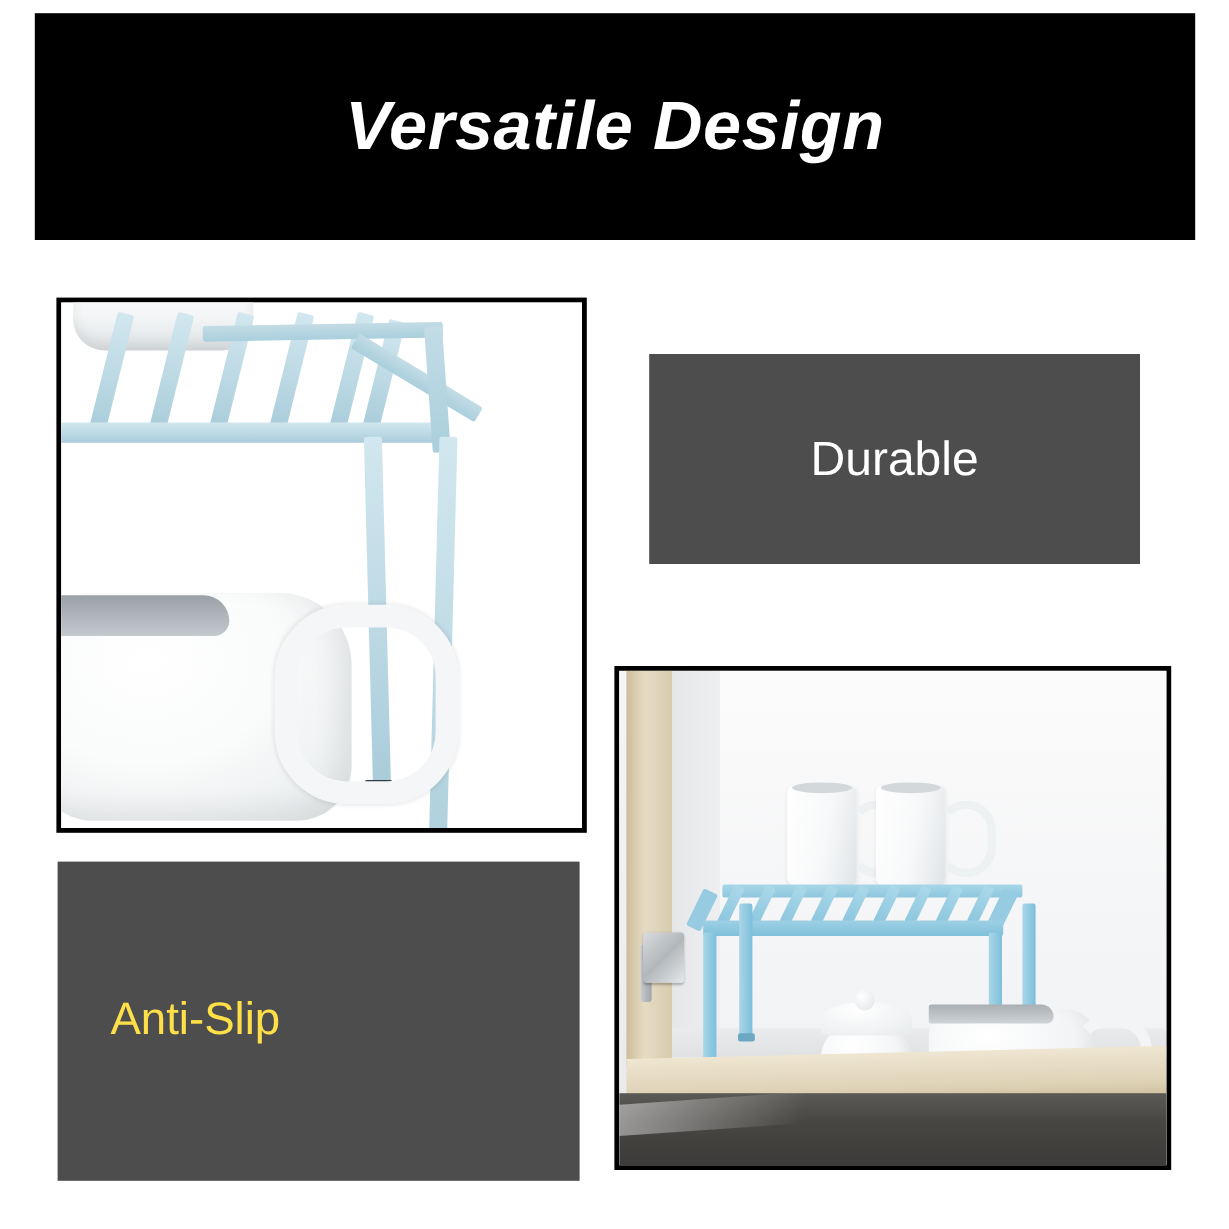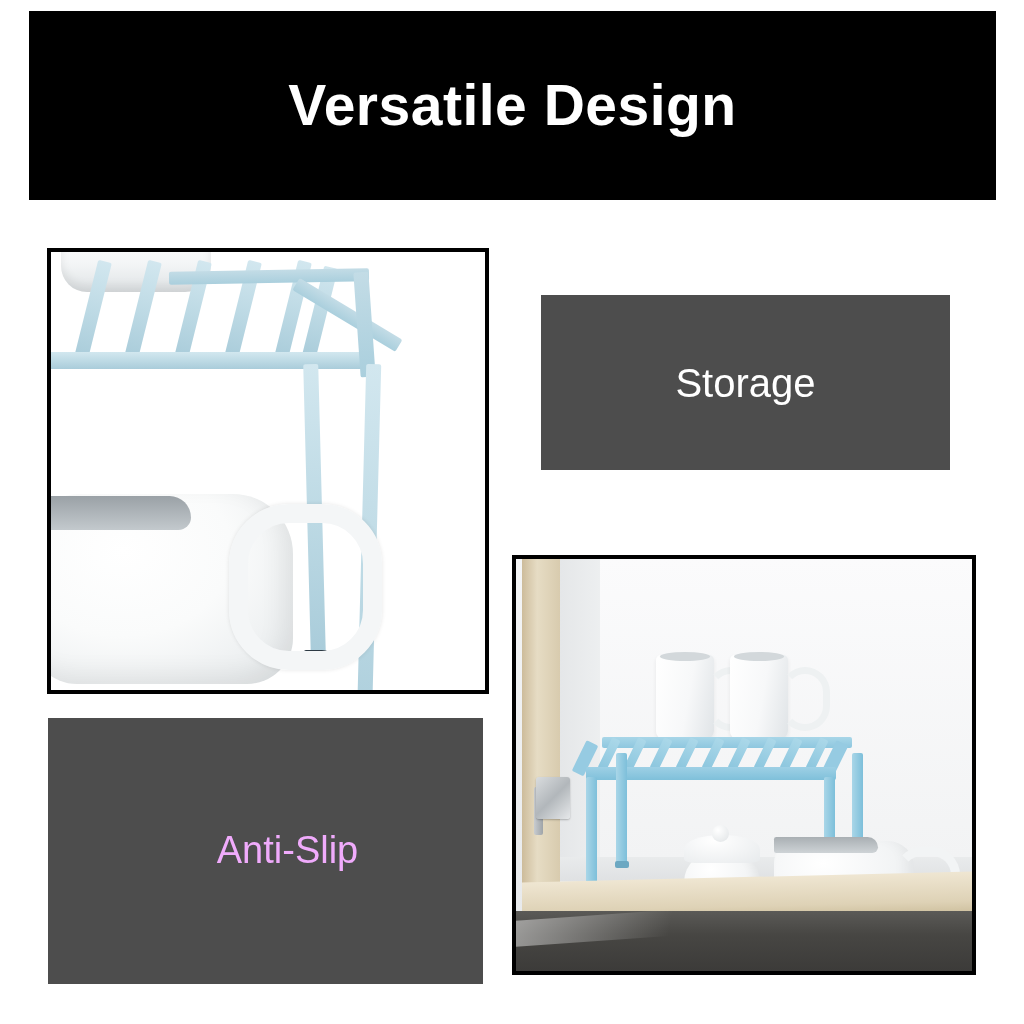--- a/index.html
+++ b/index.html
@@ -18,20 +18,21 @@
     background:#000000;
     display:flex;align-items:center;justify-content:center;
   }
   .header-title{
     color:#ffffff;
     font-size:57px;
     font-weight:bold;
     letter-spacing:0.5px;
     line-height:1;
     white-space:nowrap;
+    font-style:italic;
   }
 
   
   .photo-frame{position:absolute;border:4px solid #000;background:#fff;overflow:hidden;}
 
   
   .photo-closeup{left:47px;top:248px;width:434px;height:438px;}
   .cu-stage{position:absolute;inset:0;background:#ffffff;}
 
   
@@ -160,23 +161,22 @@
   }
   .callout-durable .ln{
     color:#ffffff;font-size:40px;line-height:1.30;font-weight:normal;white-space:nowrap;
   }
   .callout-features{
     left:48px;top:718px;width:435px;height:266px;
     display:flex;flex-direction:column;justify-content:center;
     padding-left:44px;box-sizing:border-box;
   }
   .callout-features .feat{
-    color:#f0abfc;font-size:38px;line-height:1.08;font-weight:normal;white-space:nowrap;
+    color:#fde047;font-size:38px;line-height:1.08;font-weight:normal;white-space:nowrap;
     margin:0 0 20px 0;
-    text-align:center;
   }
   .callout-features .feat:last-child{margin-bottom:0;}
   .callout-features .feat.two-line{white-space:normal;}
 </style>
 </head>
 <body>
 
 <div class="page">
 
   <div class="header-banner">
@@ -204,21 +204,21 @@
       <div class="cu-leg-b metal"></div>
       <div class="cu-foot" style="left:253px;top:398px;"></div>
 
       <div class="cu-creamer"></div>
       <div class="cu-rim"></div>
       <div class="cu-handle"></div>
     </div>
   </div>
 
   <div class="callout callout-durable">
-    <div class="ln">Storage</div>
+    <div class="ln">Durable</div>
   </div>
 
   <div class="callout callout-features">
     <div class="feat">Anti-Slip</div>
   </div>
 
   <div class="photo-frame photo-scene">
     <div class="sc-wall">
       <div class="sc-sidewall"></div>
       <div class="sc-backwall"></div>

